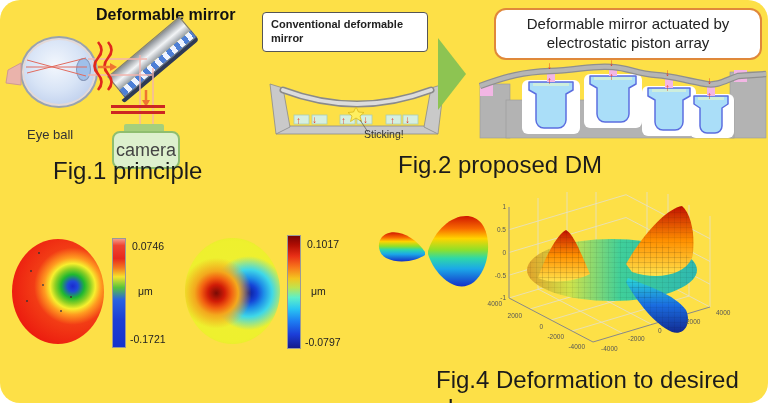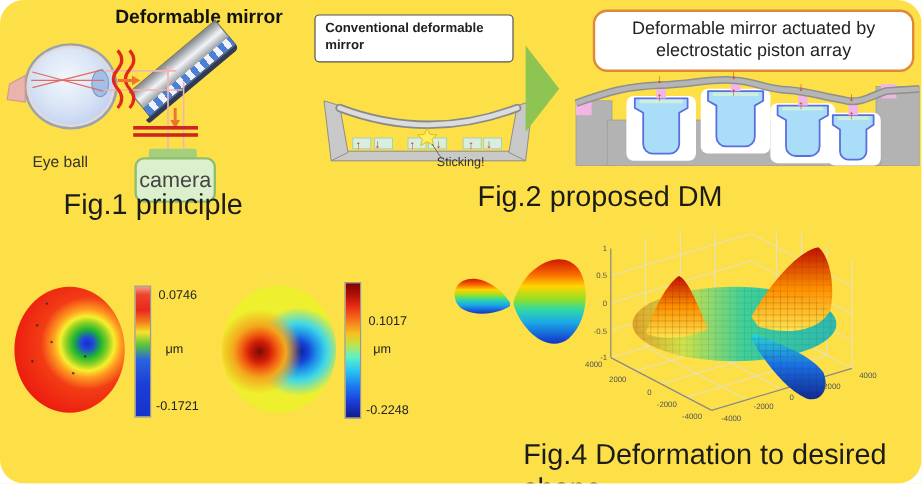--- a/index.html
+++ b/index.html
@@ -188,23 +188,23 @@
   <div class="abs speckles"></div>
 
   <div class="abs cbar cbar1"></div>
   <div class="abs cbar-label" style="left:132px;top:240px;">0.0746</div>
   <div class="abs cbar-label" style="left:138px;top:285px;">μm</div>
   <div class="abs cbar-label" style="left:130px;top:333px;">-0.1721</div>
 
   <div class="abs mod-circle"></div>
 
   <div class="abs cbar cbar2"></div>
-  <div class="abs cbar-label" style="left:307px;top:238px;margin-top:24px;">0.1017</div>
+  <div class="abs cbar-label" style="left:307px;top:238px;">0.1017</div>
   <div class="abs cbar-label" style="left:311px;top:285px;">μm</div>
-  <div class="abs cbar-label" style="left:305px;top:336px;">-0.2248</div>
+  <div class="abs cbar-label" style="left:305px;top:336px;">-0.0797</div>
 
 
   <svg class="abs" style="left:372px;top:198px;" width="120" height="100" viewBox="0 0 120 100">
     <defs>
       <linearGradient id="rv" x1="0" y1="0" x2="0" y2="1">
         <stop offset="0%" stop-color="#d01800"></stop>
           <stop offset="18%" stop-color="#f86a00"></stop>
         <stop offset="32%" stop-color="#ffd400"></stop>
           <stop offset="48%" stop-color="#8fe02a"></stop>
         <stop offset="60%" stop-color="#2ed8a8"></stop>

